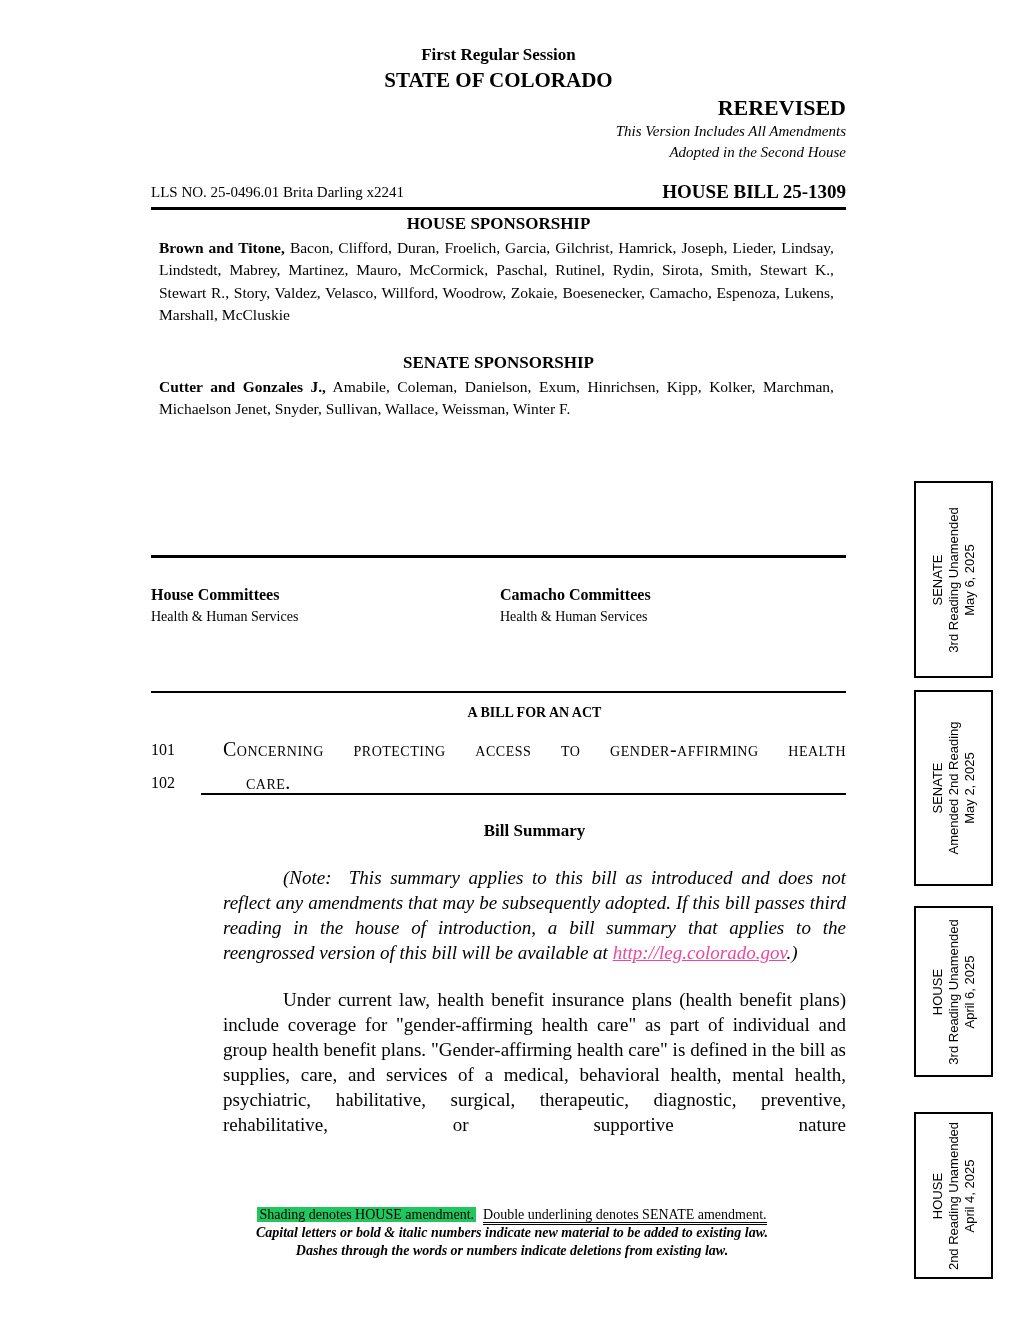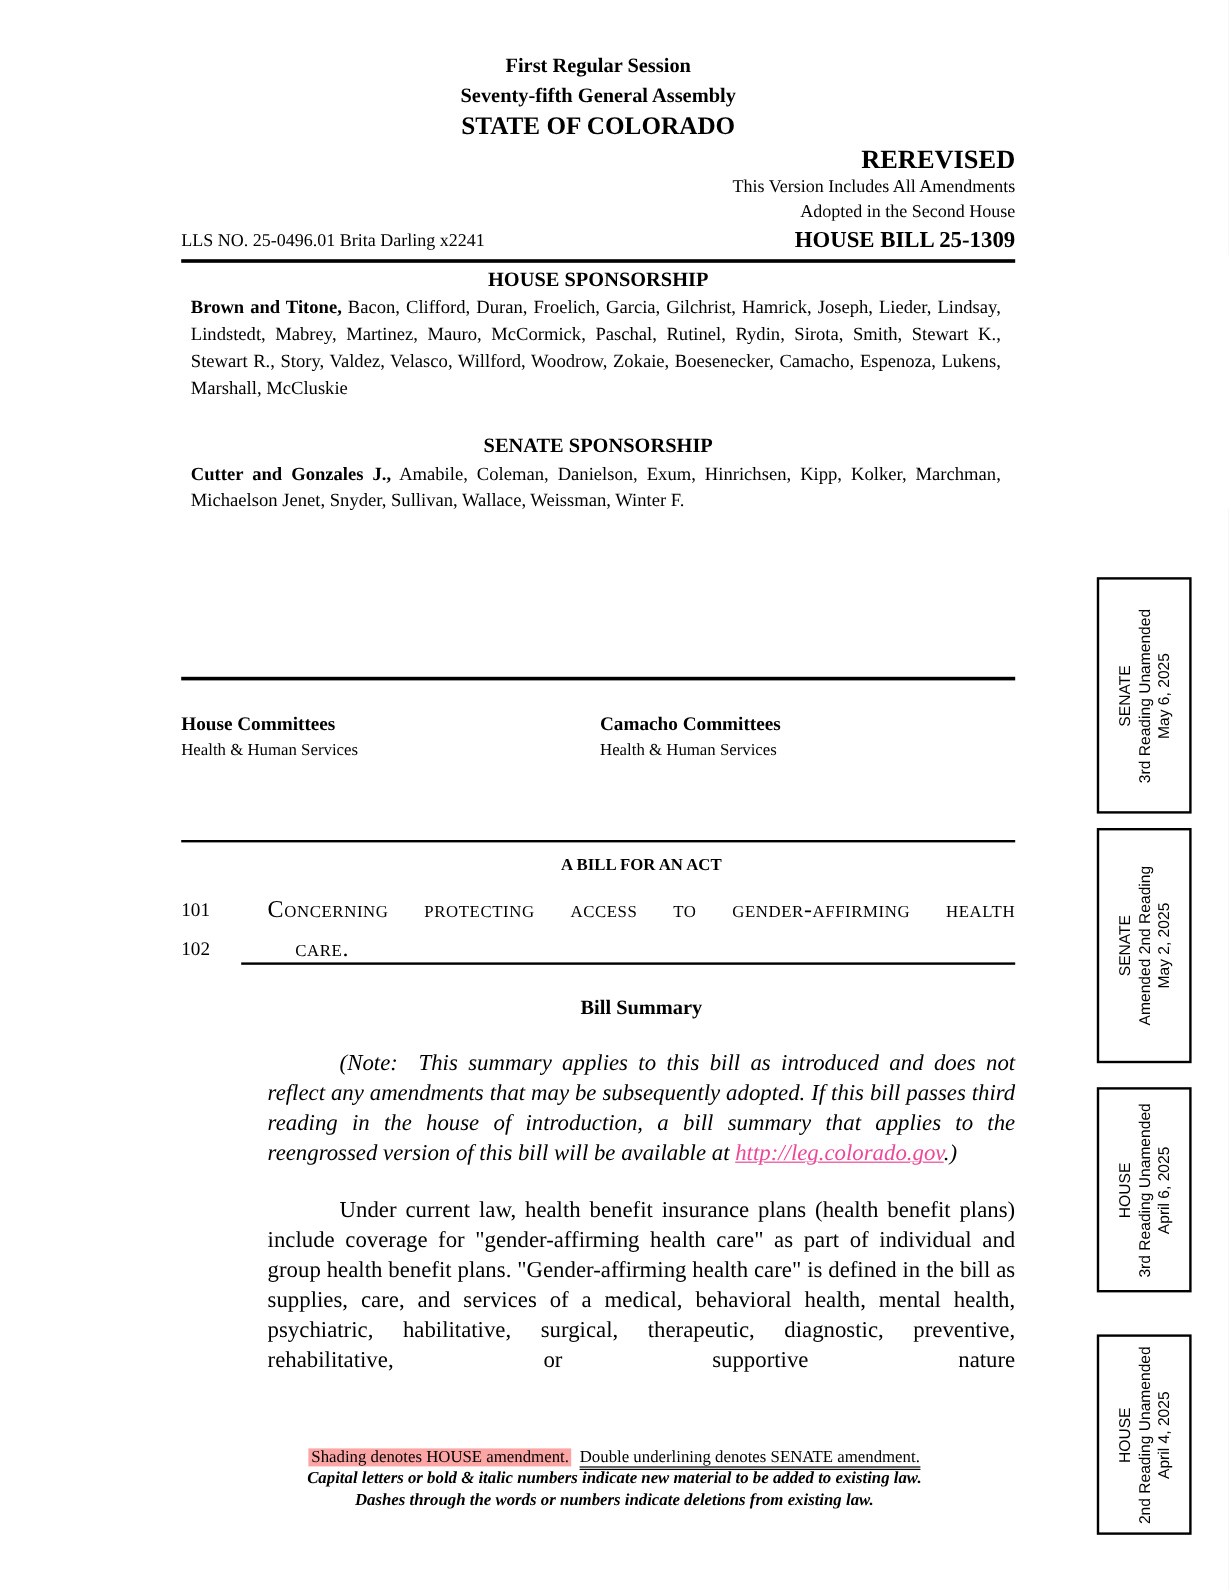--- a/index.html
+++ b/index.html
@@ -9,23 +9,23 @@
     font-family:"Liberation Serif", serif; color:#000; overflow:hidden;
     margin:0 auto;
   }
   .doc { position:absolute; left:151px; top:0; width:695px; }
 
   .h-session  { font-size:17px; font-weight:bold; line-height:25px; margin-top:42px; text-align:center; }
   .h-assembly { font-size:17px; font-weight:bold; line-height:25px; text-align:center; }
   .h-state    { font-size:21px; font-weight:bold; line-height:26px; text-align:center; }
 
   .status      { font-size:22px; font-weight:bold; line-height:26px; margin-top:2px; text-align:right; }
-  .status-note { font-size:15px; line-height:21px; text-align:right; }
+  .status-note { font-size:15px; font-style:italic; line-height:21px; text-align:right; }
 
-  .lls-row { display:flex; justify-content:space-between; align-items:flex-start; margin-top:2px; }
+  .lls-row { display:flex; justify-content:space-between; align-items:flex-start; margin-top:18px; }
   .lls     { font-size:15px; line-height:22px; }
   .bill-no { font-size:19px; font-weight:bold; line-height:22px; }
 
   .rule  { height:3px; background:#000; margin-top:4px; }
   .rule2 { height:3px; background:#000; margin-top:135px; }
   .rule3 { height:2px; background:#000; margin-top:65px; }
 
   .sp-title { font-size:17px; font-weight:bold; line-height:22px; margin-top:3px; text-align:center; }
   .sp-title.senate { margin-top:25px; }
   .sponsors { font-size:15.5px; line-height:22.4px; margin:2px 12px 0 8px; text-align:justify; }
@@ -55,21 +55,21 @@
   }
   .note-para a { color:#ec4899; text-decoration:underline; cursor:pointer; }
 
   .body-para {
     margin:22px 0 0 72px; width:623px; font-size:19px; line-height:25px;
     text-align:justify; text-align-last:justify; text-indent:60px;
   }
 
   .footer { position:absolute; left:0; top:1206px; width:1024px; text-align:center; }
   .footer-line1 { font-size:14px; line-height:18px; }
-  .shaded { background:#fca5a5; padding:0 2px; }
+  .shaded { background:#22c55e; padding:0 2px; }
   .dbl-underline { border-bottom:3px double #000; }
   .footer-bold { font-size:14px; line-height:18px; font-weight:bold; font-style:italic; }
 
   .stamp {
     position:absolute; left:914px; width:79px; border:2px solid #000; background:#fff;
   }
   .stamp-1 { top:481px;  height:197px; }
   .stamp-2 { top:690px;  height:196px; }
   .stamp-3 { top:906px;  height:171px; }
   .stamp-4 { top:1112px; height:167px; }
@@ -80,21 +80,20 @@
   }
   .stamp-line { white-space:nowrap; }
 </style>
 </head>
 <body>
 
 <div class="page">
   <div class="doc">
 
     <div class="h-session">First Regular Session</div>
-    <div class="h-assembly">Seventy-fifth General Assembly</div>
     <div class="h-state">STATE OF COLORADO</div>
 
     <div class="status">REREVISED</div>
     <div class="status-note">This Version Includes All Amendments</div>
     <div class="status-note">Adopted in the Second House</div>
 
     <div class="lls-row">
       <span class="lls">LLS NO. 25-0496.01 Brita Darling x2241</span>
       <span class="bill-no">HOUSE BILL 25-1309</span>
     </div>

